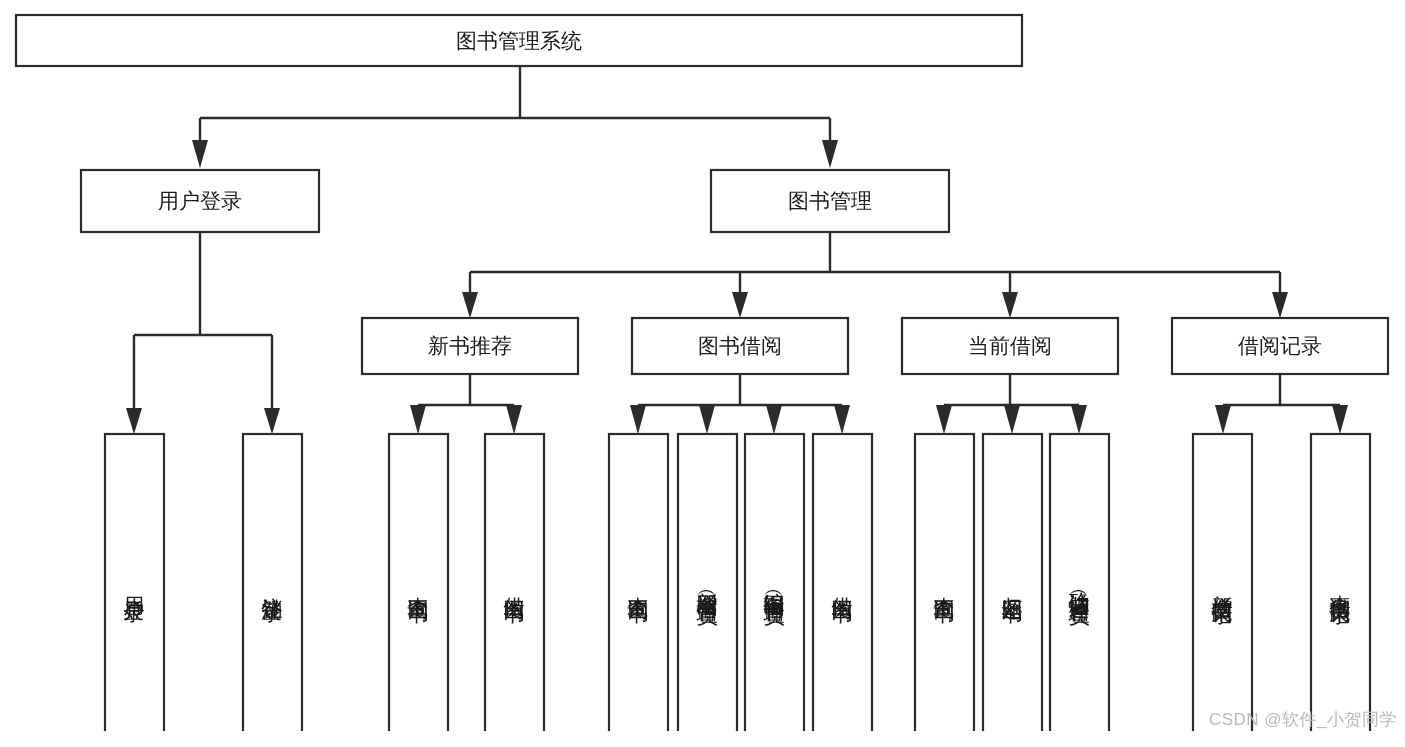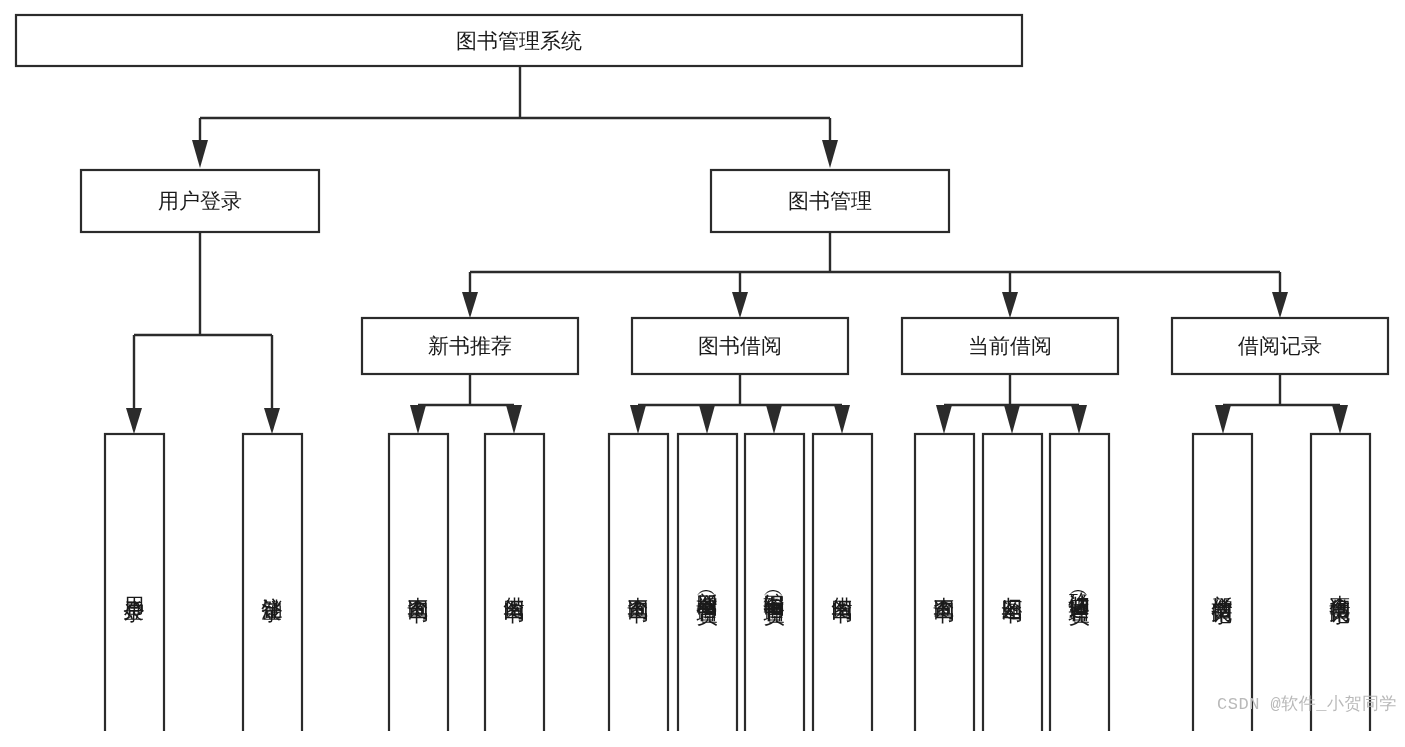--- a/index.html
+++ b/index.html
@@ -52,22 +52,22 @@
     fill: #1a1a1a;
     writing-mode: vertical-rl;
     text-orientation: upright;
     letter-spacing: 2px;
     text-anchor: middle;
     dominant-baseline: central;
   }
   .watermark {
     position: absolute;
     right: 8px;
-    bottom: 16px;
-    font-family: Liberation Mono, monospace;
+    bottom: 0;
+    font-family: Liberation Sans, sans-serif;
     font-size: 17px;
     color: #b9b9b9;
     letter-spacing: 0.5px;
     white-space: nowrap;
     pointer-events: none;
     user-select: none;
   }
 </style>
 </head>
 <body>

